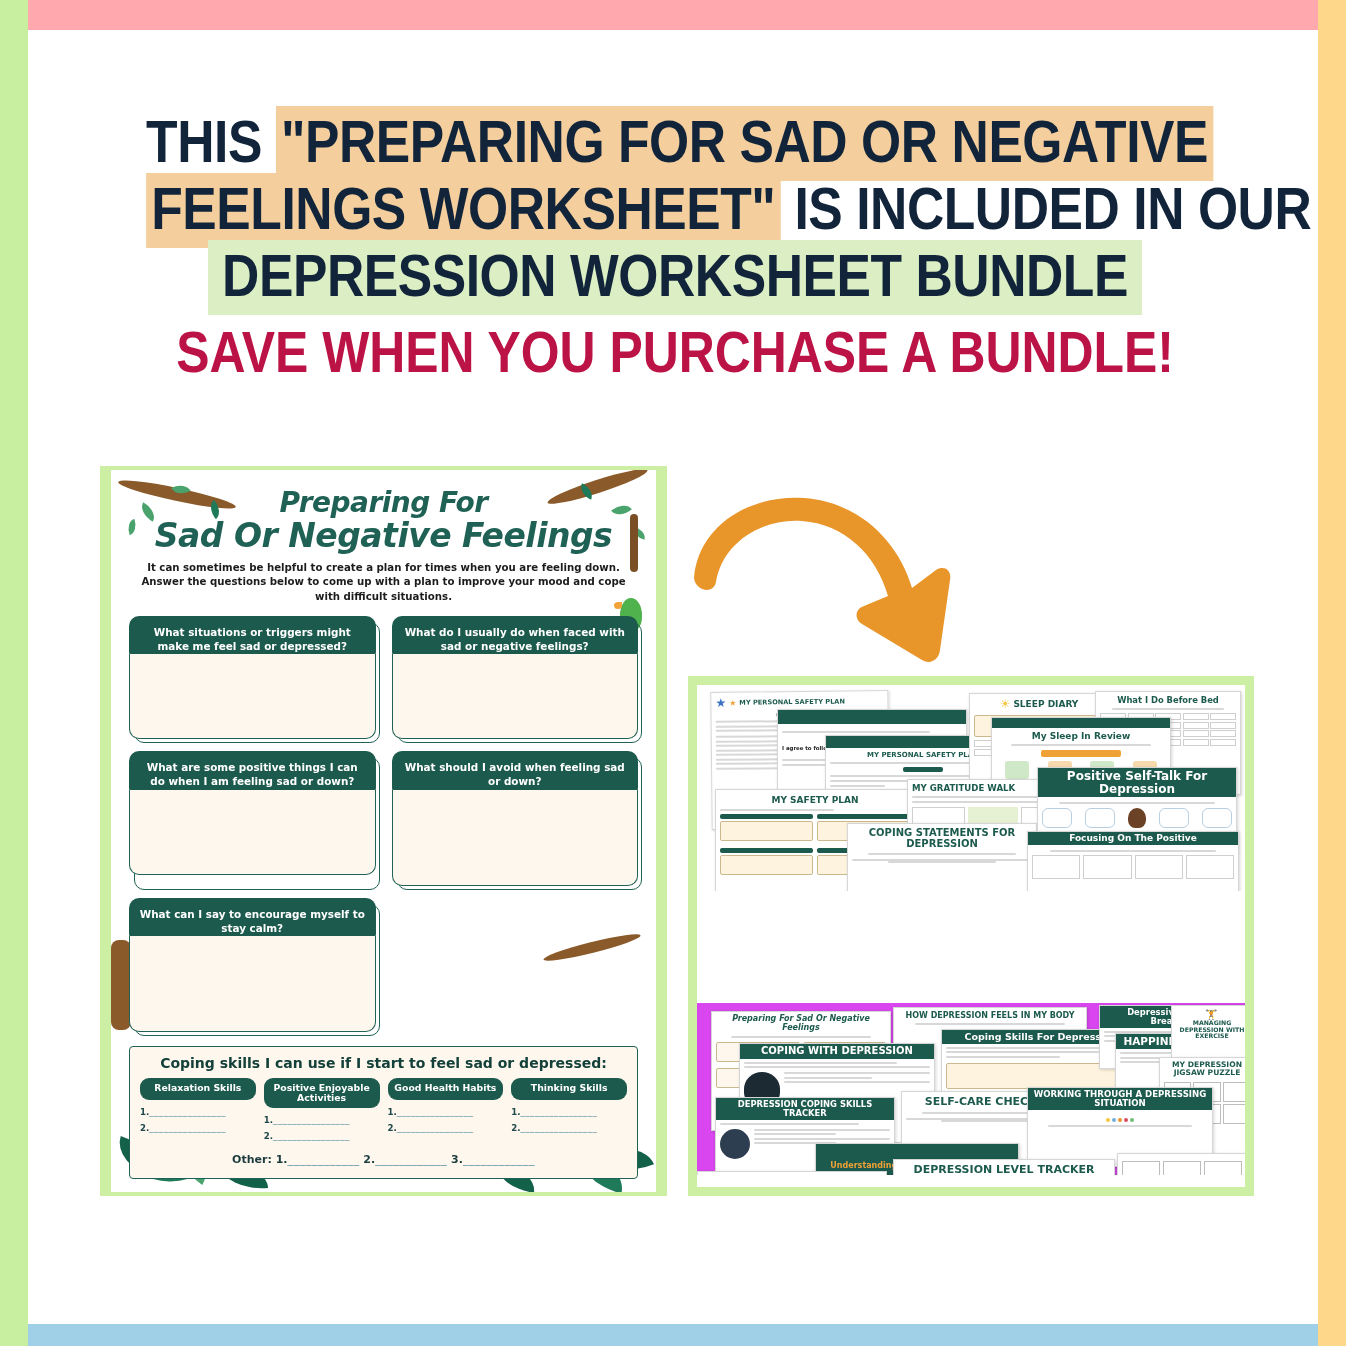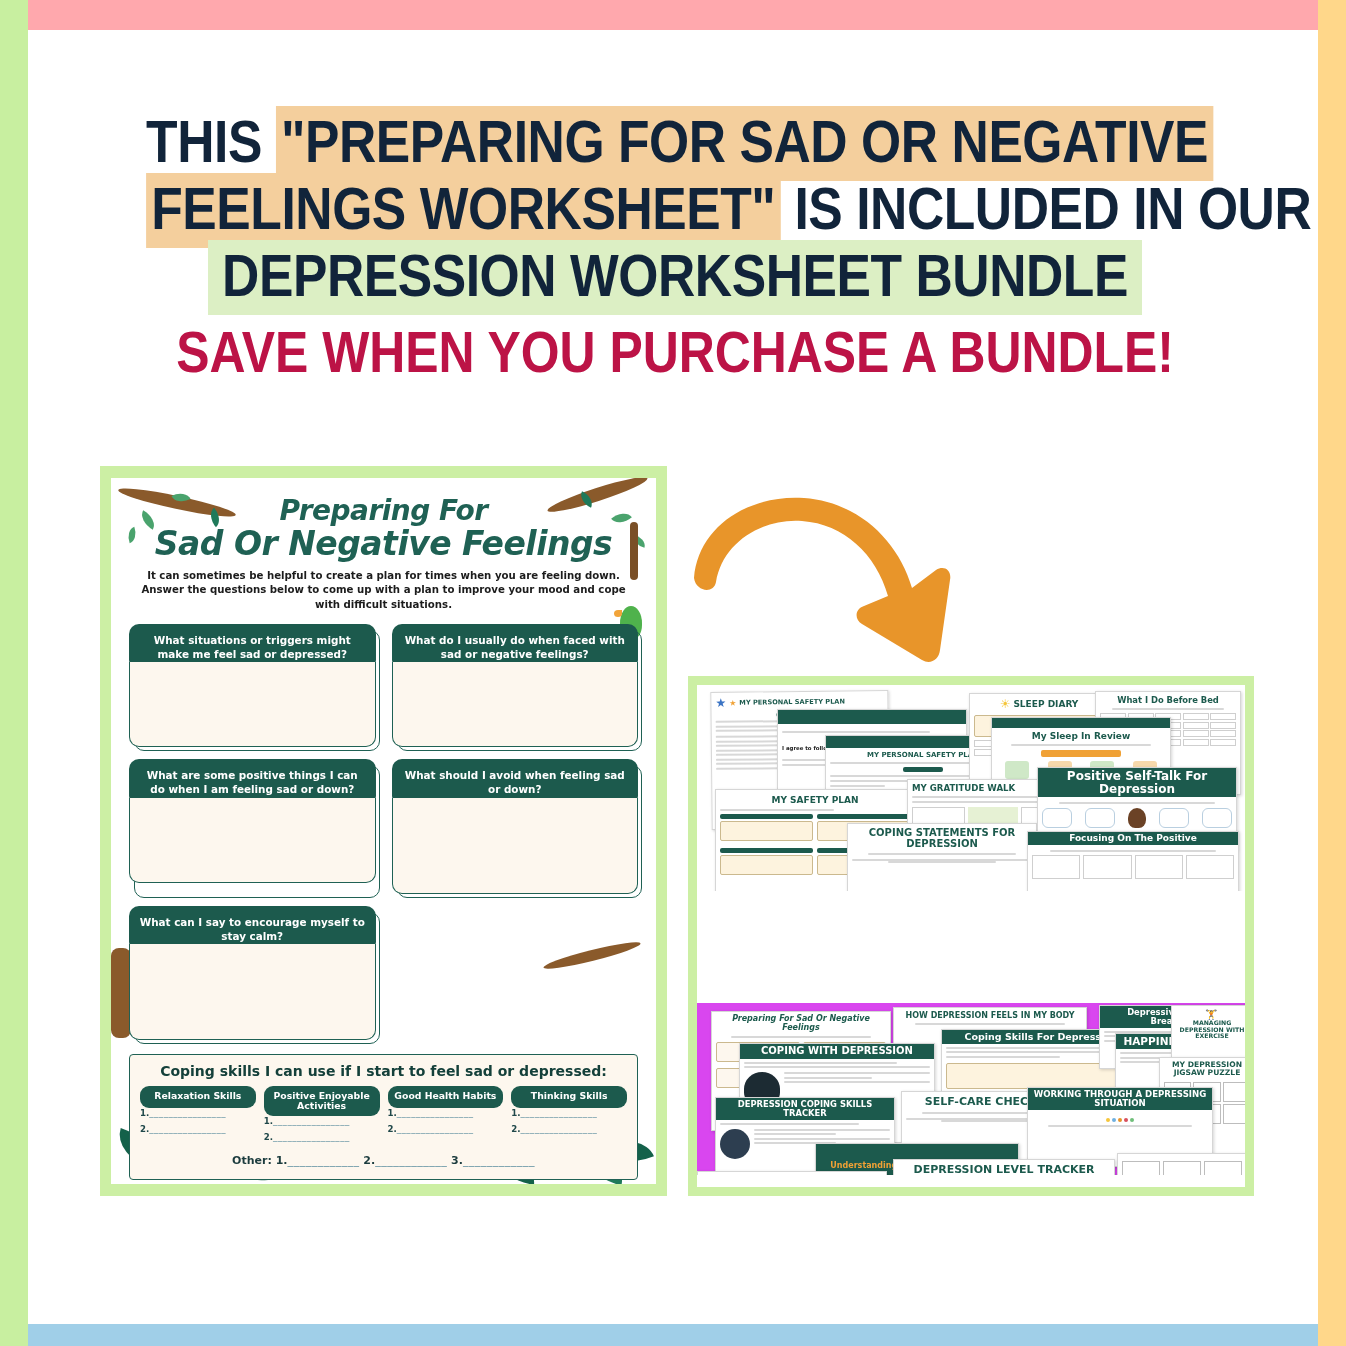--- a/index.html
+++ b/index.html
@@ -65,21 +65,21 @@
     white-space: nowrap;
     margin-top: 8px;
   }
 
   
   .worksheet-frame {
     position: absolute;
     left: 100px; top: 466px;
     width: 567px; height: 730px;
     background: #ccefa4;
-    padding: 12px 11px;
+    padding: 4px 11px;
   }
   .worksheet {
     width: 100%; height: 100%;
     background: #ffffff;
     position: relative;
     overflow: hidden;
   }
 
   
   .vine-branch {
@@ -176,21 +176,21 @@
   .coping-cols {
     display: grid; grid-template-columns: repeat(4, 1fr); gap: 8px;
   }
   .cc-pill {
     background: #1c5a4d; color: #fff; border-radius: 9px;
     text-align: center; font-family: "DejaVu Sans", sans-serif;
     font-weight: 700; font-size: 9.3px; line-height: 1.12;
     padding: 5px 3px; min-height: 22px;
     display: flex; align-items: center; justify-content: center;
   }
-  .cc-lines { margin-top: 0; }
+  .cc-lines { margin-top: 7px; }
   .cc-line {
     font-family: "DejaVu Sans", sans-serif;
     font-size: 8.6px; color: #20484a; font-weight: 700;
     margin-bottom: 6px; white-space: nowrap;
   }
   .cc-line .dashes { letter-spacing: 0.5px; color: #5d8fa0; font-weight:400;}
   .coping-other {
     margin-top: 6px; text-align: center;
     font-family: "DejaVu Sans", sans-serif;
     font-size: 11px; font-weight: 700; color: #1b3b3d;

